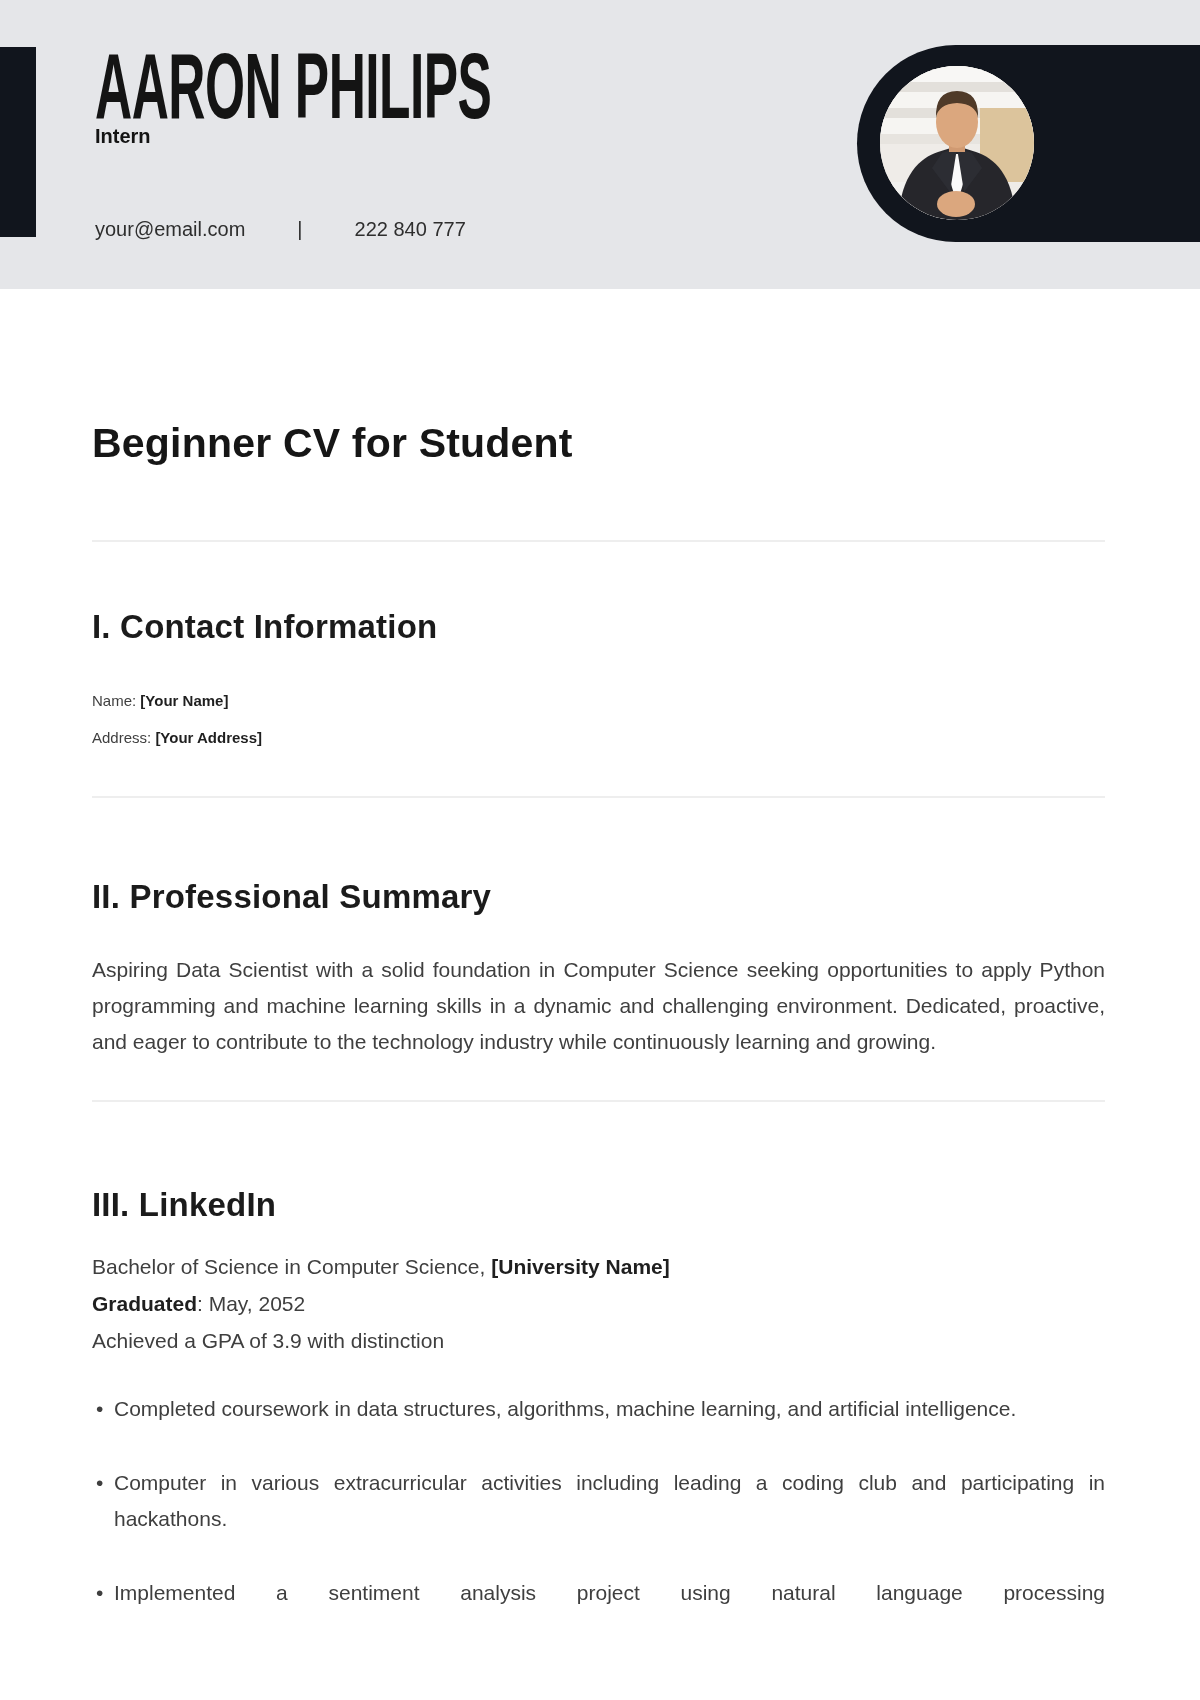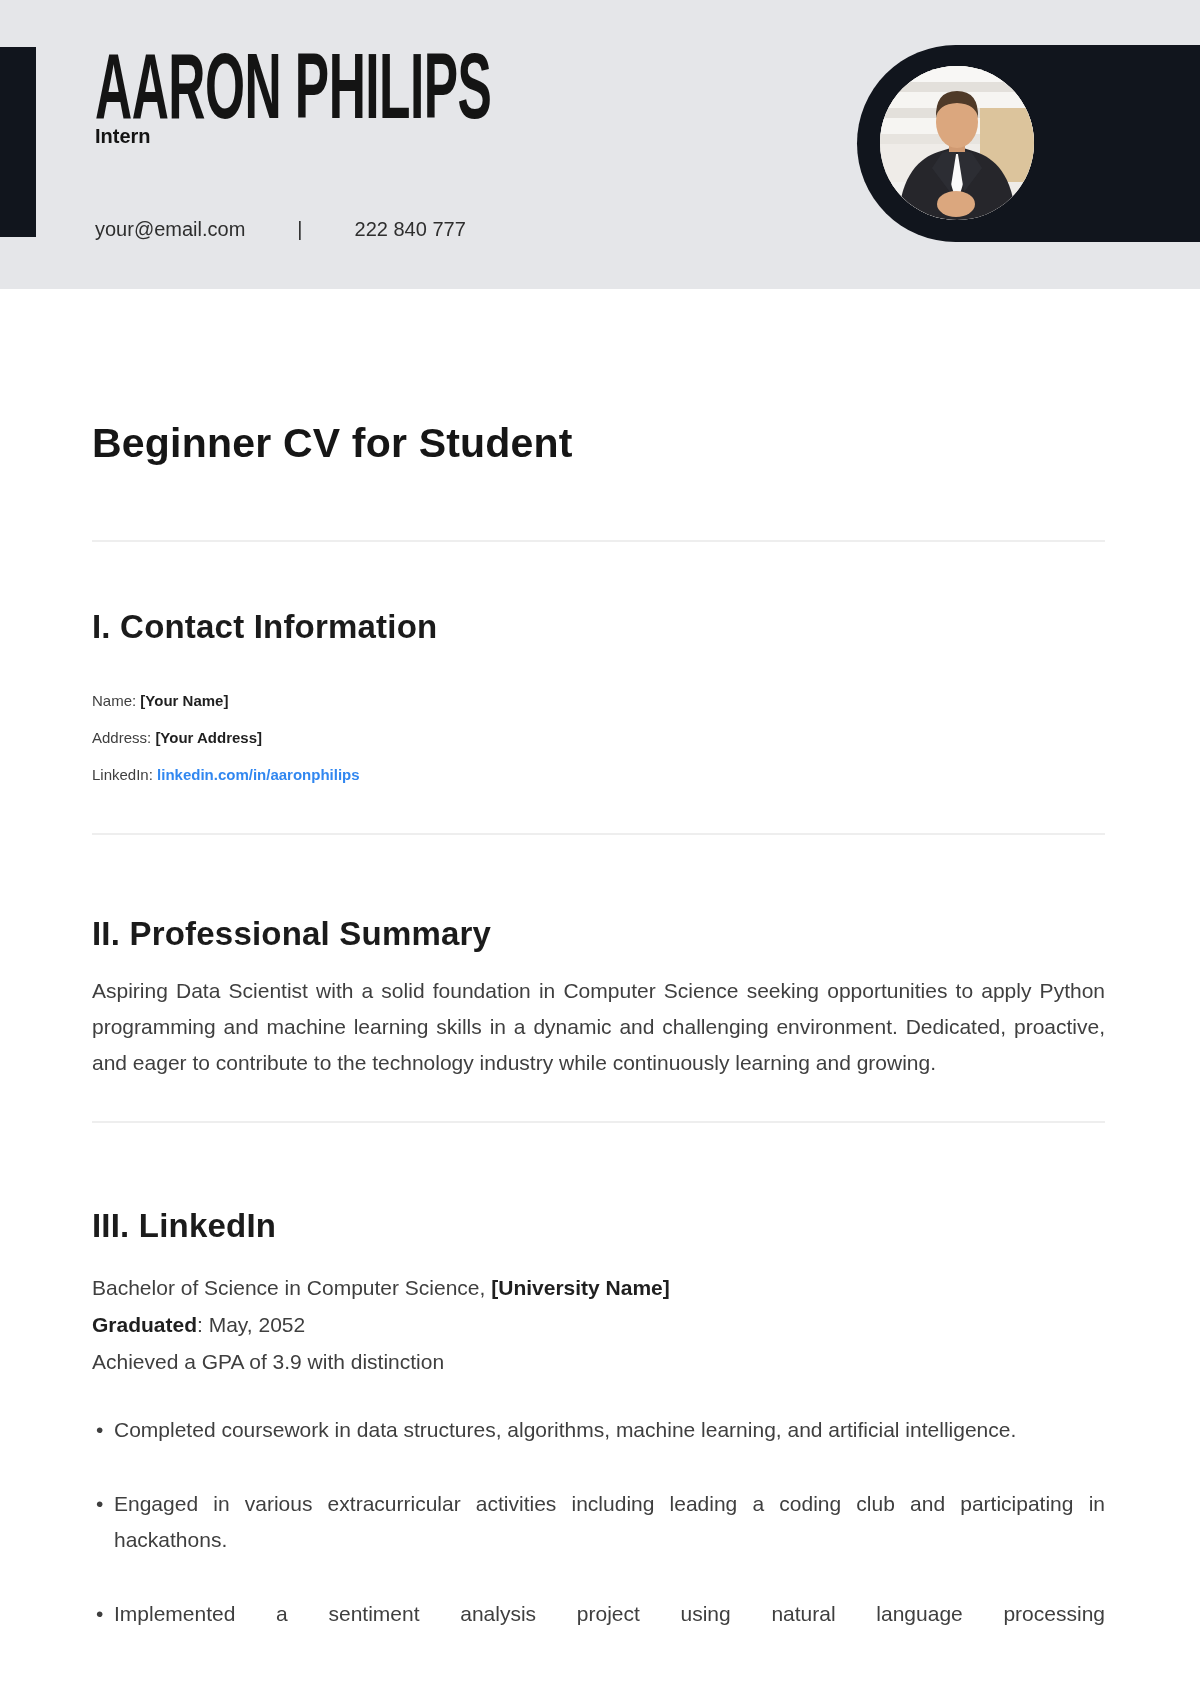--- a/index.html
+++ b/index.html
@@ -103,21 +103,21 @@
   }
   .sec-heading.h-contact   { margin-top: 64px; }
   .sec-heading.h-summary   { margin-top: 78px; }
   .sec-heading.h-education { margin-top: 82px; }
 
   .rows { margin-top: 34px; font-size: 15px; line-height: 37px; color: #3f3f3f; }
   .rows .bold { font-weight: 700; color: #1f1f1f; }
   .rows .link { font-weight: 700; color: #3187f0; text-decoration: none; cursor: pointer; }
 
   .para {
-    margin-top: 18px;
+    margin-top: 34px;
     font-size: 21px;
     line-height: 36px;
     text-align: justify;
     color: #3f3f3f;
   }
 
   .edu-rows { margin-top: 22px; font-size: 21px; line-height: 37px; color: #3f3f3f; }
   .edu-rows .bold { font-weight: 700; color: #1f1f1f; }
 
   .bullets { margin-top: 32px; }
@@ -191,24 +191,20 @@
       <h2 class="sec-heading h-contact">I. Contact Information</h2>
       <div class="rows">
         <div>
           <span>Name:</span>
           <span class="bold">[Your Name]</span>
         </div>
         <div>
           <span>Address:</span>
           <span class="bold">[Your Address]</span>
         </div>
-        <div>
-          <span>LinkedIn:</span>
-          <a class="link">linkedin.com/in/aaronphilips</a>
-        </div>
       </div>
     </section>
 
     <hr class="divider d2">
 
     <section>
       <h2 class="sec-heading h-summary">II. Professional Summary</h2>
       <p class="para">Aspiring Data Scientist with a solid foundation in Computer Science seeking opportunities to apply Python programming and machine learning skills in a dynamic and challenging environment. Dedicated, proactive, and eager to contribute to the technology industry while continuously learning and growing.</p>
     </section>
 
@@ -227,21 +223,21 @@
         <div>Achieved a GPA of 3.9 with distinction</div>
       </div>
 
       <div class="bullets">
         <div class="bullet-item">
           <span class="bullet-dot">•</span>
           <span class="bullet-text">Completed coursework in data structures, algorithms, machine learning, and artificial intelligence.</span>
         </div>
         <div class="bullet-item">
           <span class="bullet-dot">•</span>
-          <span class="bullet-text">Engaged in various extracurricular activities including leading a coding club and participating in hackathons.</span>
+          <span class="bullet-text">Computer in various extracurricular activities including leading a coding club and participating in hackathons.</span>
         </div>
         <div class="bullet-item cutoff">
           <span class="bullet-dot">•</span>
           <span class="bullet-text">Implemented a sentiment analysis project using natural language processing</span>
         </div>
       </div>
     </section>
 
   </main>
 </div>

